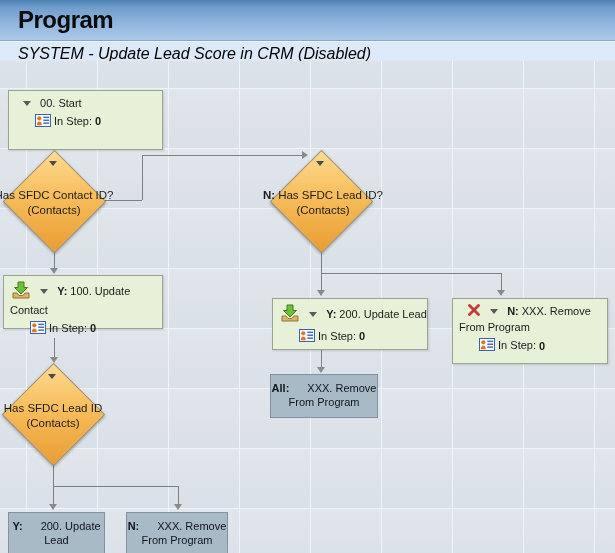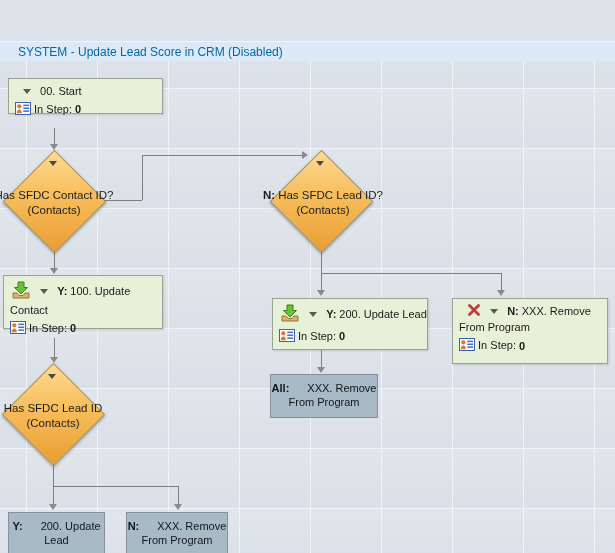--- a/index.html
+++ b/index.html
@@ -8,21 +8,21 @@
 
   
   #titlebar{position:absolute;left:0;top:0;width:615px;height:40px;
     background:linear-gradient(to bottom,#4d80b4 0%,#6f9dcc 18%,#8fb4dc 55%,#abc9e8 100%);
     border-bottom:1px solid #8aa6c2;}
   #titlebar .t{position:absolute;left:18px;top:6px;font-size:24px;font-weight:bold;
     letter-spacing:-0.5px;color:#0a0a0a;}
   #subtitlebar{position:absolute;left:0;top:41px;width:615px;height:19px;
     background:#dcE9f8;background:#dce9f8;border-bottom:1px solid #aab4be;
     border-top:1px solid #eef5fc;}
-  #subtitlebar .s{position:absolute;left:18px;top:3px;font-size:12px;color:#0369a1;}
+  #subtitlebar .s{position:absolute;left:18px;top:3px;font-size:16px;color:#000000;font-style:italic;}
 
   
   #canvas{position:absolute;left:0;top:61px;width:615px;height:492px;
     background-color:#dde3e9;
     background-image:
       linear-gradient(to right,#f0f4f8 1px,rgba(0,0,0,0) 1px),
       linear-gradient(to bottom,#f0f4f8 1px,rgba(0,0,0,0) 1px),
       linear-gradient(to bottom,#e1e6ec 0px,#dae0e7 59px);
     background-size:71px 100%,100% 60px,100% 60px;
     background-position:26px 0,0 27px,0 27px;
@@ -38,21 +38,21 @@
   .ar-r{position:absolute;width:0;height:0;
     border-top:4px solid rgba(0,0,0,0);border-bottom:4px solid rgba(0,0,0,0);
     border-left:6px solid #8a8a8a;}
 
   
   .node-green{position:absolute;background:#e7f1d8;border:1px solid #99a396;
     box-shadow:1px 1px 2px rgba(100,110,100,0.25);
     font-size:11px;color:#1b1b1b;box-sizing:border-box;padding:5px 6px 4px 6px;line-height:15px;}
   .node-green .pfx{margin-right:3px;}
   .node-green .body{display:block;}
-  .instep{margin-top:3px;white-space:nowrap;}
+  .instep{margin-top:3px;white-space:nowrap;margin-left:20px;}
   .instep b{margin-left:3px;}
   .node-gray{position:absolute;background:#a9bac7;border:1px solid #84919e;
     font-size:11px;color:#10151a;box-sizing:border-box;text-align:center;
     padding-top:6px;line-height:14px;}
   .node-gray .pfx{margin-right:18px;}
 
   .dd{display:inline-block;width:0;height:0;vertical-align:middle;
     border-left:4px solid rgba(0,0,0,0);border-right:4px solid rgba(0,0,0,0);
     border-top:5px solid #5a5a5a;margin:0 6px 2px 6px;}
   .icon{display:inline-block;vertical-align:middle;}
@@ -68,20 +68,23 @@
   .ddd{position:absolute;width:0;height:0;
     border-left:4px solid rgba(0,0,0,0);border-right:4px solid rgba(0,0,0,0);
     border-top:5px solid #4a4a4a;}
   b{font-weight:bold;}
 </style>
 </head>
 <body>
 
 <div id="stage">
 
+  <div id="titlebar">
+    <div class="t">Program</div>
+  </div>
   <div id="subtitlebar">
     <div class="s">SYSTEM - Update Lead Score in CRM (Disabled)</div>
   </div>
 
   <div id="canvas"></div>
 
   <div class="vline" style="left:54px;top:128px;height:16px"></div>
   <div class="ar-d" style="left:50px;top:144px"></div>
 
   <div class="hline" style="left:104px;top:200px;width:38px"></div>
@@ -103,21 +106,21 @@
 
   <div class="vline" style="left:321px;top:251px;height:39px"></div>
   <div class="hline" style="left:321px;top:273px;width:181px"></div>
   <div class="vline" style="left:501px;top:273px;height:17px"></div>
   <div class="ar-d" style="left:317px;top:290px"></div>
   <div class="ar-d" style="left:497px;top:290px"></div>
 
   <div class="vline" style="left:321px;top:350px;height:17px"></div>
   <div class="ar-d" style="left:317px;top:367px"></div>
 
-  <div class="node-green" style="left:8px;top:78px;width:155px;height:36px">
+  <div class="node-green" style="left:8px;top:90px;width:155px;height:60px">
     <span class="body">
       <span class="dd" style="margin-left:8px"></span>
       <span>00. Start</span>
     </span>
     <div class="instep">
       <span class="icon">
         <svg width="16" height="13" viewBox="0 0 16 13">
             <rect x="0.5" y="0.5" width="15" height="12" fill="#fcfcfc" stroke="#3a62b0"></rect>
             <circle cx="4.3" cy="4.3" r="2.1" fill="#d9782f"></circle>
             <path d="M1.8 11.2 Q1.8 7.4 4.3 7.4 Q6.8 7.4 6.8 11.2 Z" fill="#d9782f"></path>

